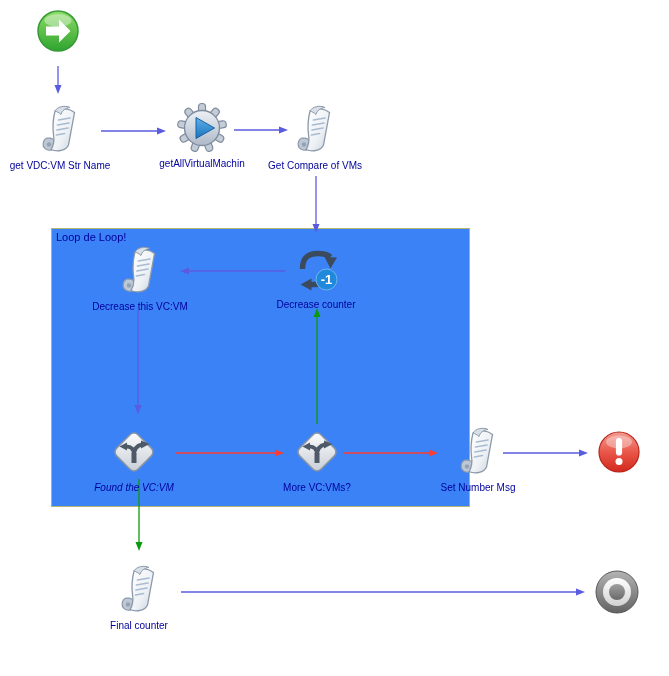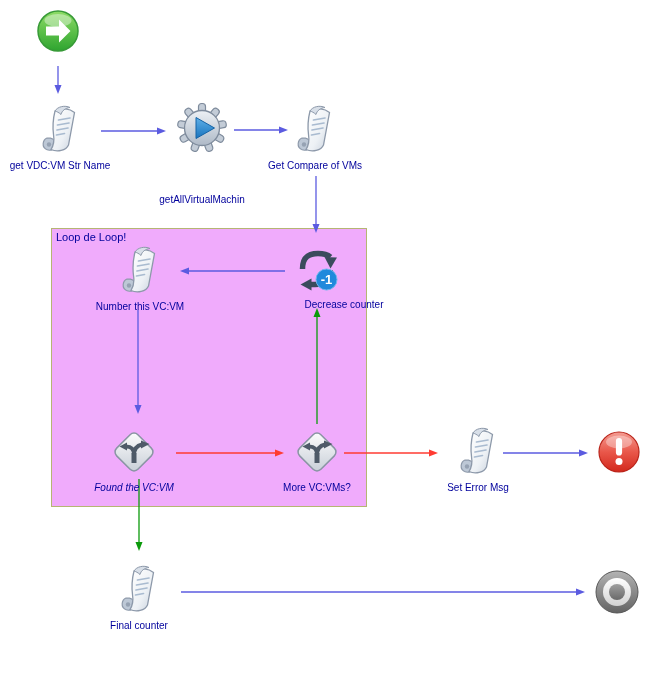--- a/index.html
+++ b/index.html
@@ -52,21 +52,21 @@
     left: 0;
     transform: translateX(-50%);
     white-space: nowrap;
     font-size: 10px;
   }
 </style>
 </head>
 <body>
 
 <div id="canvas">
-  <div id="loop-box" style="left: 51px; top: 228px; width: 316px; height: 279px; background: #f0abfc; border-color: rgb(181, 181, 115);">
+  <div id="loop-box" style="left: 51px; top: 228px; width: 419px; height: 279px; background: #3b82f6; border-color: rgb(181, 181, 115);">
     <span class="loop-label" style="color: rgb(0, 0, 156);">Loop de Loop!</span>
   </div>
   <svg id="wires" width="669" height="676">
       <g>
         <line x1="58" y1="66" x2="58" y2="85" stroke="#5B5BE0" stroke-width="1.3"></line>
         <polygon points="58,94 54.5,85 61.5,85" fill="#5B5BE0"></polygon>
       </g>
       <g>
         <line x1="101" y1="131" x2="157" y2="131" stroke="#5B5BE0" stroke-width="1.3"></line>
         <polygon points="166,131 157,134.5 157,127.5" fill="#5B5BE0"></polygon>
@@ -168,21 +168,21 @@
               <rect x="22.5" y="1.5" width="7" height="12" rx="3" transform="rotate(120 26 26)"></rect>
               <rect x="22.5" y="1.5" width="7" height="12" rx="3" transform="rotate(160 26 26)"></rect>
               <rect x="22.5" y="1.5" width="7" height="12" rx="3" transform="rotate(200 26 26)"></rect>
               <rect x="22.5" y="1.5" width="7" height="12" rx="3" transform="rotate(240 26 26)"></rect>
               <rect x="22.5" y="1.5" width="7" height="12" rx="3" transform="rotate(280 26 26)"></rect>
               <rect x="22.5" y="1.5" width="7" height="12" rx="3" transform="rotate(320 26 26)"></rect>
             </g>
             <circle cx="26" cy="26" r="17.5" fill="url(#gg2)" stroke="#7E8B9C" stroke-width="1.3"></circle>
             <path d="M20 15.5 L38.5 26 L20 36.5 Z" fill="url(#gp2)" stroke="#1463A6" stroke-width="1"></path>
           </svg></span>
-    <span class="label" style="color: rgb(0, 0, 156); margin-top: 36px;">getAllVirtualMachin</span>
+    <span class="label" style="color: rgb(0, 0, 156);">getAllVirtualMachin</span>
   </div>
       <div class="node" style="left: 315px; top: 130px;">
     <span class="icon"><svg width="44" height="52" viewBox="0 0 44 52">
             <defs>
               <linearGradient id="sg3" x1="0" y1="0" x2="1" y2="1">
                 <stop offset="0" stop-color="#FFFFFF"></stop>
                 <stop offset="0.6" stop-color="#EDF1F5"></stop>
                 <stop offset="1" stop-color="#C7D0DC"></stop>
               </linearGradient>
             </defs>
@@ -212,34 +212,34 @@
             <circle cx="11" cy="40.5" r="2.2" fill="#96A2B3"></circle>
             <path d="M17 7 C24 3.5 31.5 4.5 36.5 8.5 L30.5 41 C28 46.5 19.5 48.5 13 45.5 C15.5 41.5 16.5 36.5 15.5 30.5 C14.5 22.5 15.5 13 17 7 Z" fill="url(#sg4)" stroke="#8D99AA" stroke-width="1.3"></path>
             <path d="M17 7 C19.5 2.5 27 1 32 3.5 C27.5 4 24 6.5 23 10.5 C21 8.5 18.5 7.5 17 7 Z" fill="#D8DFE8" stroke="#8D99AA" stroke-width="1"></path>
             <g stroke="#A9BBD0" stroke-width="1.7" stroke-linecap="round">
               <line x1="20.5" y1="16" x2="32" y2="14"></line>
               <line x1="19.5" y1="21" x2="31" y2="19"></line>
               <line x1="19" y1="26" x2="30" y2="24"></line>
               <line x1="18.5" y1="31" x2="26.5" y2="29.5"></line>
             </g>
           </svg></span>
-    <span class="label" style="color: rgb(0, 0, 156);">Number this VC:VM</span>
+    <span class="label" style="color: rgb(0, 0, 156);">Decrease this VC:VM</span>
   </div>
       <div class="node" style="left: 316px; top: 269px;">
     <span class="icon"><svg width="46" height="46" viewBox="0 0 46 46">
             <g fill="none" stroke="#3B4B5D" stroke-width="5.5">
               <path d="M9.5 23 C9.5 11 16 7.5 25 7.5 C30.5 7.5 34.5 8.5 37.5 11"></path>
               <path d="M37 24 C37 34 30.5 38.5 22 38.5 L17.5 38.5"></path>
             </g>
             <polygon points="31.5,11 44,11.5 37.5,22.5" fill="#3B4B5D"></polygon>
             <polygon points="18.5,32.5 18.5,44.5 7.5,38.5" fill="#3B4B5D"></polygon>
             <circle cx="33.5" cy="33.5" r="10.5" fill="#2089DC" stroke="#6FB6EC" stroke-width="1"></circle>
             <text x="33.5" y="38" text-anchor="middle" font-family="Liberation Sans, sans-serif" font-size="13" font-weight="bold" fill="#FFFFFF">-1</text>
           </svg></span>
-    <span class="label" style="color: rgb(0, 0, 156); margin-left: 28px;">Decrease counter</span>
+    <span class="label" style="color: rgb(0, 0, 156);">Decrease counter</span>
   </div>
       <div class="node" style="left: 134px; top: 452px;">
     <span class="icon"><svg width="48" height="48" viewBox="0 0 48 48">
             <defs>
               <linearGradient id="dg6" x1="0" y1="0" x2="1" y2="1">
                 <stop offset="0" stop-color="#FEFEFE"></stop>
                 <stop offset="1" stop-color="#C6CDD6"></stop>
               </linearGradient>
             </defs>
             <rect x="9" y="9" width="30" height="30" rx="5.5" transform="rotate(45 24 24)" fill="url(#dg6)" stroke="#8A95A4" stroke-width="1.5"></rect>
@@ -285,21 +285,21 @@
             <circle cx="11" cy="40.5" r="2.2" fill="#96A2B3"></circle>
             <path d="M17 7 C24 3.5 31.5 4.5 36.5 8.5 L30.5 41 C28 46.5 19.5 48.5 13 45.5 C15.5 41.5 16.5 36.5 15.5 30.5 C14.5 22.5 15.5 13 17 7 Z" fill="url(#sg8)" stroke="#8D99AA" stroke-width="1.3"></path>
             <path d="M17 7 C19.5 2.5 27 1 32 3.5 C27.5 4 24 6.5 23 10.5 C21 8.5 18.5 7.5 17 7 Z" fill="#D8DFE8" stroke="#8D99AA" stroke-width="1"></path>
             <g stroke="#A9BBD0" stroke-width="1.7" stroke-linecap="round">
               <line x1="20.5" y1="16" x2="32" y2="14"></line>
               <line x1="19.5" y1="21" x2="31" y2="19"></line>
               <line x1="19" y1="26" x2="30" y2="24"></line>
               <line x1="18.5" y1="31" x2="26.5" y2="29.5"></line>
             </g>
           </svg></span>
-    <span class="label" style="color: rgb(0, 0, 156);">Set Error Msg</span>
+    <span class="label" style="color: rgb(0, 0, 156);">Set Number Msg</span>
   </div>
       <div class="node" style="left: 619px; top: 452px;">
     <span class="icon"><svg width="43" height="43" viewBox="0 0 43 43">
             <defs>
               <linearGradient id="eg9" x1="0" y1="0" x2="0" y2="1">
                 <stop offset="0" stop-color="#F49C92"></stop>
                 <stop offset="0.5" stop-color="#E9574A"></stop>
                 <stop offset="1" stop-color="#D2281C"></stop>
               </linearGradient>
             </defs>

